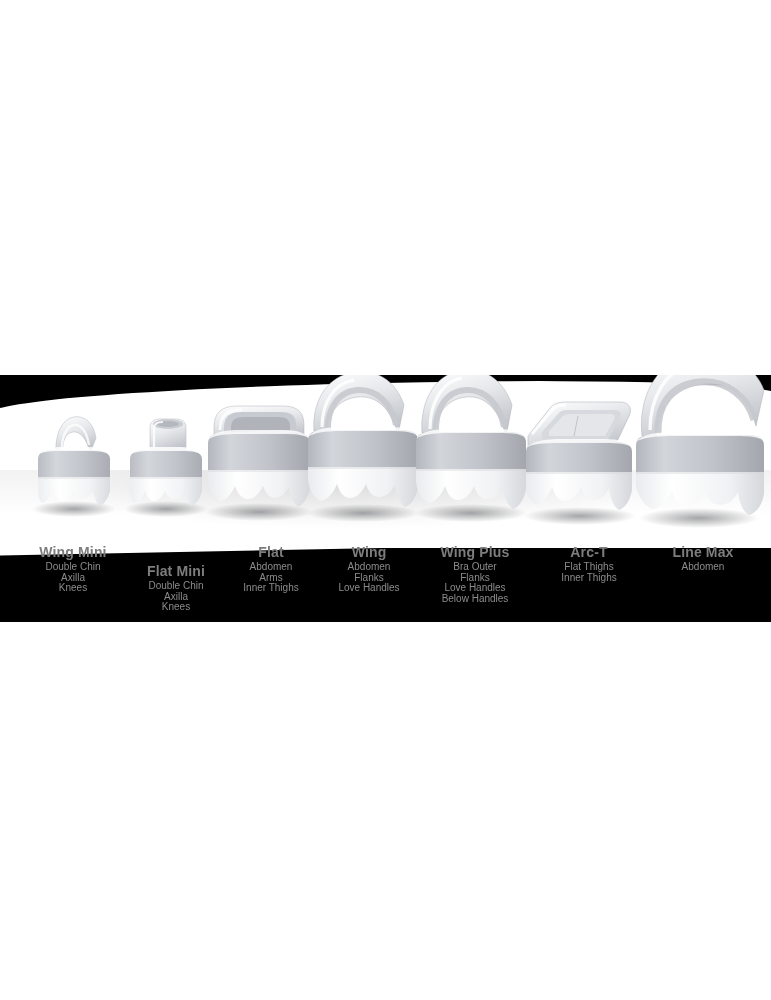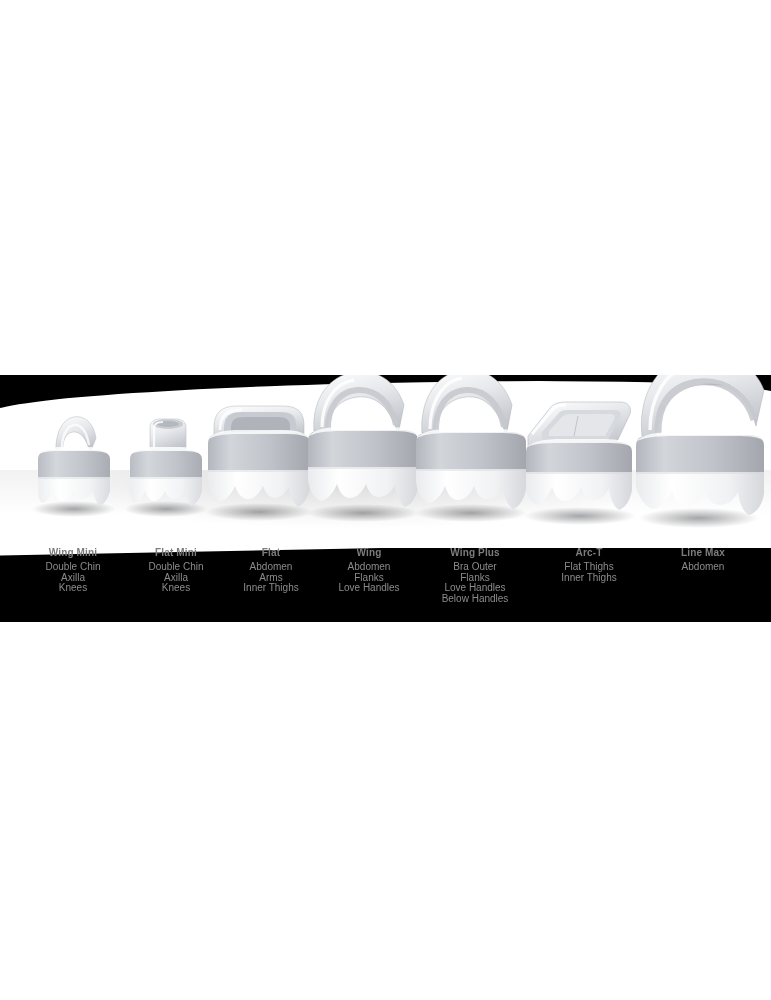--- a/index.html
+++ b/index.html
@@ -70,21 +70,21 @@
     width: 771px;
     height: 75px;
     display: flex;
     align-items: flex-start;
   }
   .label-col {
     text-align: center;
     color: #8a8a8a;
   }
   .label-title {
-    font-size: 10px;
+    font-size: 14px;
     font-weight: bold;
     color: #7d7d7d;
     letter-spacing: 0.15px;
     line-height: 11px;
     margin-bottom: 4px;
     white-space: nowrap;
   }
   .label-area {
     font-size: 10px;
     font-weight: normal;
@@ -284,21 +284,21 @@
 
   <div id="labels">
 
     <div class="label-col" style="width:110px; margin-left:18px;">
       <div class="label-title">Wing Mini</div>
       <div class="label-area">Double Chin</div>
       <div class="label-area">Axilla</div>
       <div class="label-area">Knees</div>
     </div>
 
-    <div class="label-col" style="width:96px;">
+    <div class="label-col" style="width:96px;margin-top:19px;">
       <div class="label-title">Flat Mini</div>
       <div class="label-area">Double Chin</div>
       <div class="label-area">Axilla</div>
       <div class="label-area">Knees</div>
     </div>
 
     <div class="label-col" style="width:94px;text-align:center;">
       <div class="label-title">Flat</div>
       <div class="label-area">Abdomen</div>
       <div class="label-area">Arms</div>

